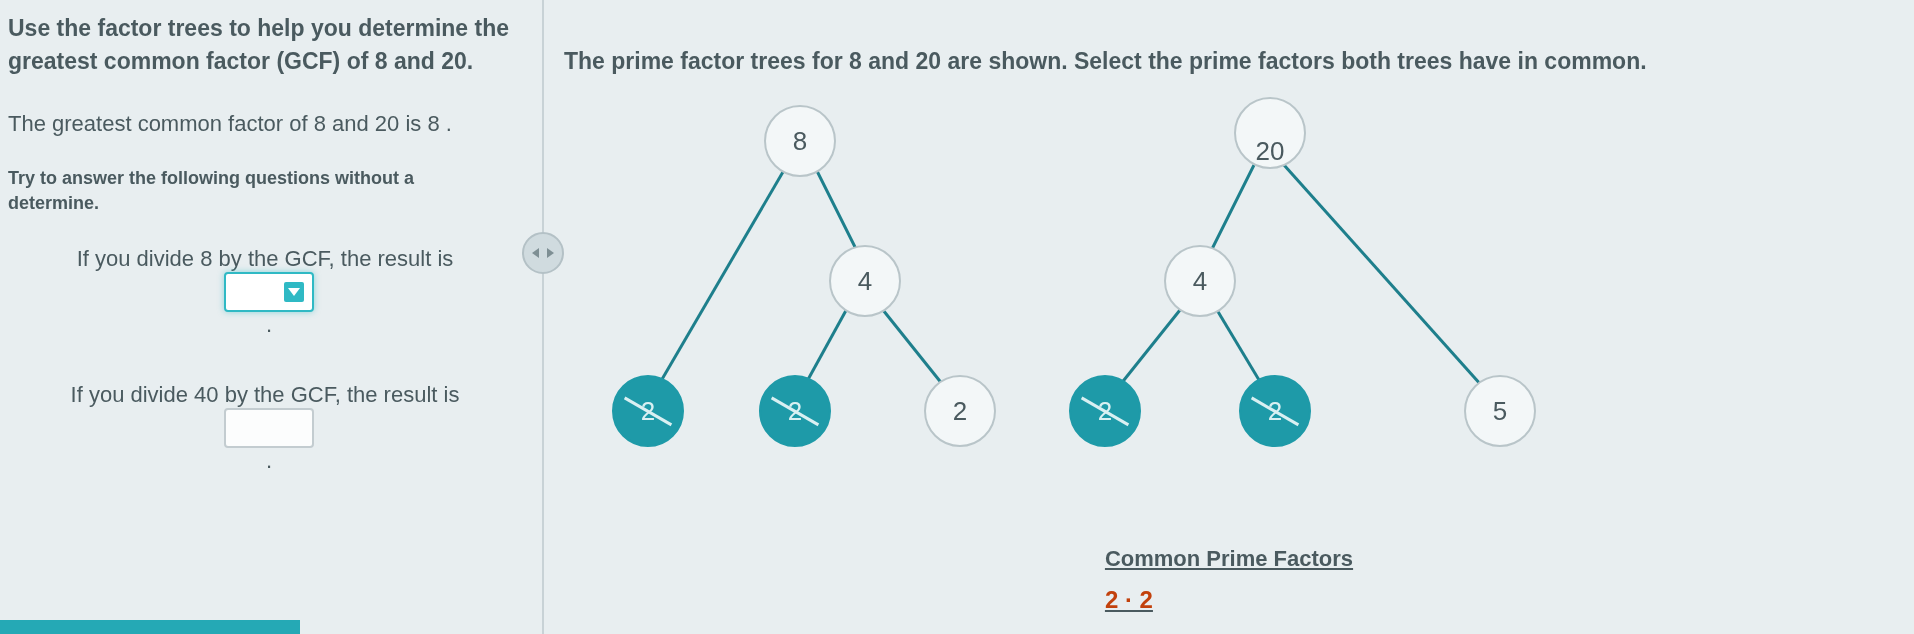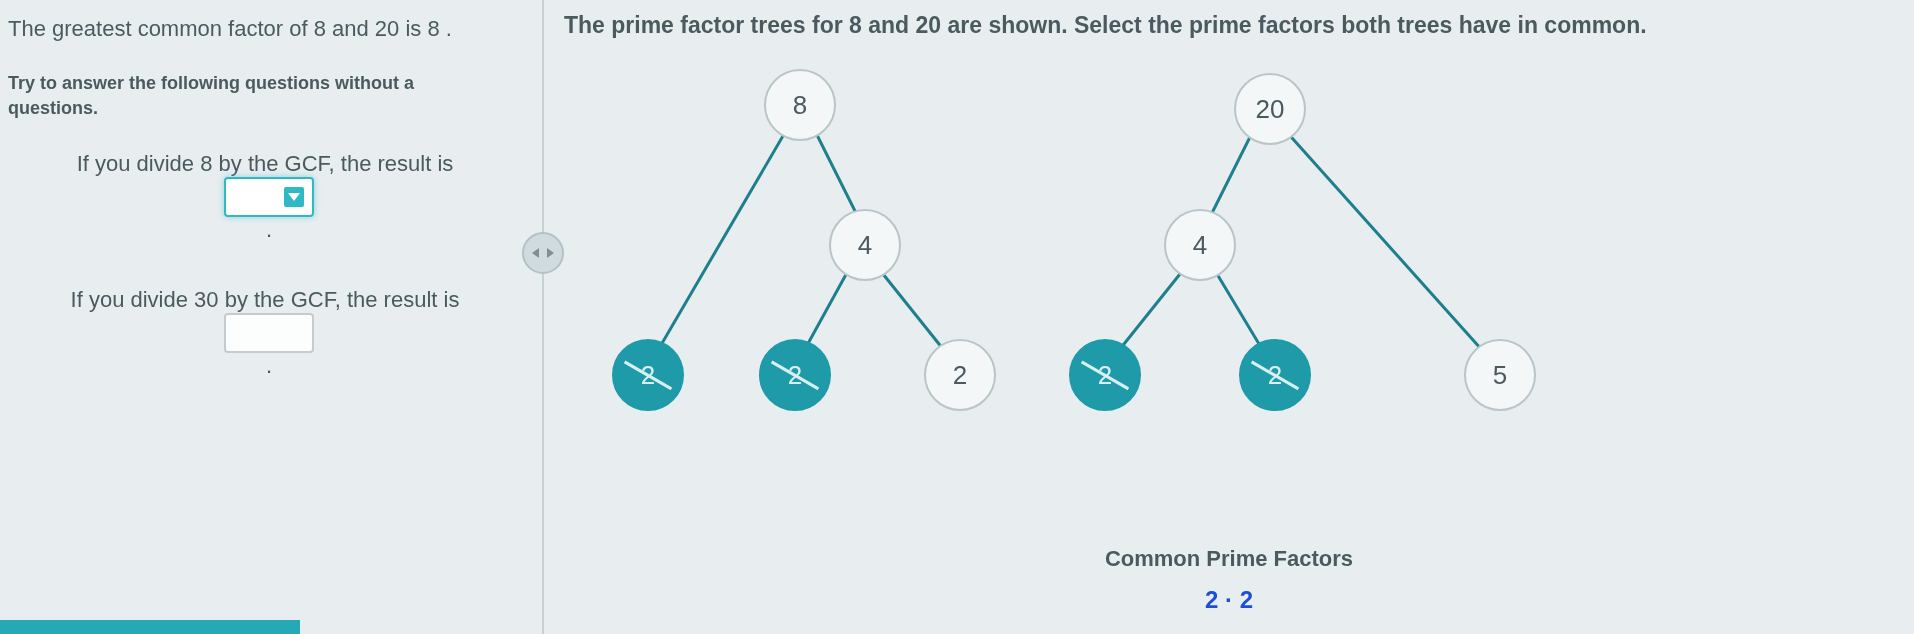--- a/index.html
+++ b/index.html
@@ -92,20 +92,21 @@
     border-radius: 4px;
     margin-left: 8px;
   }
   .period { margin-left: 8px; font-size:22px; }
 
   .right-title {
     font-weight: bold;
     font-size: 23px;
     color: #4a5a5f;
     margin-bottom: 10px;
+    margin-top: 36px;
   }
   .trees-area {
     position: relative;
     width: 100%;
     height: 420px;
   }
   .node {
     position: absolute;
     width: 72px;
     height: 72px;
@@ -152,65 +153,70 @@
     display: flex;
     align-items: center;
     justify-content: center;
   }
   .drag-handle svg { display:block; }
   .common-factors {
     position: absolute;
     bottom: 20px;
     left: 50%;
     transform: translateX(-50%);
-    text-align: center;
+    text-align: left;
+    text-decoration: underline;
   }
   .common-factors .cflabel {
     font-weight: bold;
     font-size: 22px;
     color: #4a5a5f;
     margin-bottom: 14px;
   }
   .common-factors .cfexpr {
     font-weight: bold;
     font-size: 24px;
-    color: #1d4ed8;
+    color: #c2410c;
   }
   .bottom-bar {
     position: absolute;
     left: 0;
     bottom: 0;
     width: 300px;
     height: 14px;
     background: #25a9b5;
   }
 </style>
 </head>
 <body>
 
 <div class="container">
   <div class="left-panel">
+    <div class="title">
+      <span>Use the factor trees to help you determine the</span><br>
+      <span>greatest common factor (GCF) of 8 and 20.</span>
+    </div>
     <div class="subtext">The greatest common factor of 8 and 20 is 8 .</div>
     <div class="boldtext">
       <span>Try to answer the following questions without a</span><br>
-      <span>questions.</span>
+      <span>determine.</span>
     </div>
     <div class="question-row">
       <span>If you divide 8 by the GCF, the result is</span>
       <span class="dropdown">
         <span class="dropdown-icon">
           <svg width="12" height="8" viewBox="0 0 12 8">
               <polygon points="0,0 12,0 6,8" fill="#fff"></polygon>
             </svg>
         </span>
       </span>
       <span class="period">.</span>
     </div>
     <div class="question-row">
-      <span>If you divide 30 by the GCF, the result is</span>
+      <span>If you divide 40 by the GCF, the result is</span>
       <span class="textbox"></span>
       <span class="period">.</span>
     </div>
   </div>
 
   <div class="divider-vertical"></div>
 
   <div class="right-panel">
     <div class="drag-handle">
       <svg width="22" height="14" viewBox="0 0 22 14">
@@ -246,21 +252,21 @@
         <span class="strike"></span>
       </div>
       <div class="node selected" style="left:195px; top:290px;">
         <span>2</span>
         <span class="strike"></span>
       </div>
       <div class="node" style="left:360px; top:290px;">
         <span>2</span>
       </div>
 
-      <div class="node" style="left:670px; top:24px;">
+      <div class="node" style="left:670px; top:12px;align-items:flex-end;">
         <span>20</span>
       </div>
       <div class="node" style="left:600px; top:160px;">
         <span>4</span>
       </div>
       <div class="node selected" style="left:505px; top:290px;">
         <span>2</span>
         <span class="strike"></span>
       </div>
       <div class="node selected" style="left:675px; top:290px;">

